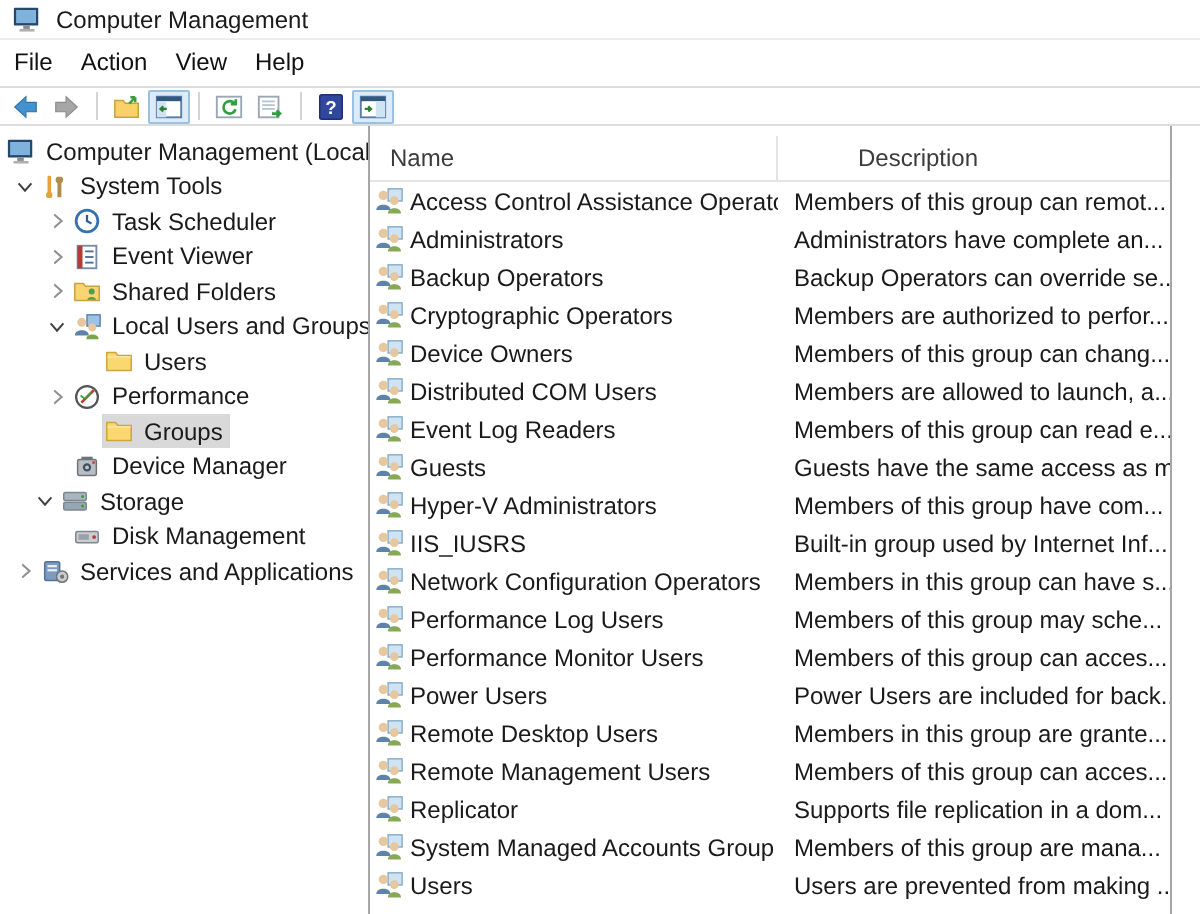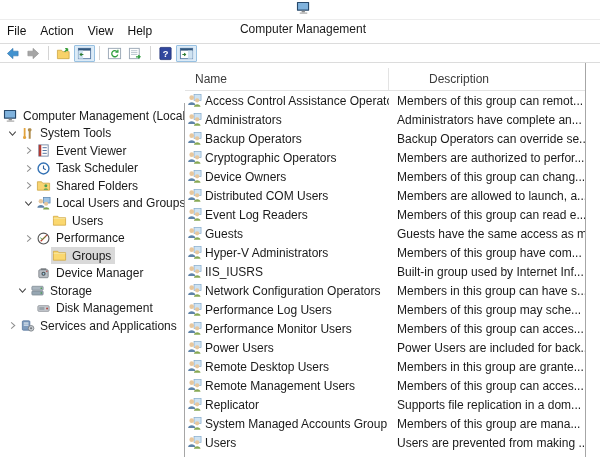--- a/index.html
+++ b/index.html
@@ -2,40 +2,40 @@
 <html><head>
 <meta charset="utf-8">
 <style>
   * { margin:0; padding:0; box-sizing:border-box; }
   html,body { width:600px; height:457px; overflow:hidden; }
   body {
     font-family:"Liberation Sans", sans-serif;
     font-size:12px; color:#1a1a1a; background:#fff;
   }
   .titlebar { height:20px; display:flex; align-items:center; gap:7px;
-    padding-left:6px; border-bottom:1px solid #ededed; background:#fff;flex-direction:column; }
+    padding-left:6px; border-bottom:1px solid #ededed; background:#fff; }
   .titlebar .ticon { width:15px; height:15px; display:flex; }
   .titlebar .ticon svg { width:15px; height:15px; }
 
   .menubar { height:24px; display:flex; align-items:center;
     border-bottom:1px solid #dcdcdc; }
   .menu-item { padding:0 7px; line-height:23px; cursor:default; color:#111; }
 
   .toolbar { height:19px; display:flex; align-items:center;
     padding-left:2px; border-bottom:1px solid #dcdcdc; }
   .tb { width:21px; height:17px; display:flex; align-items:center;
     justify-content:center; border:1px solid transparent; border-radius:1px; }
   .tb svg { width:15px; height:15px; }
   .tb.active { background:#dcebf7; border-color:#98c1e2; }
   .tb-sep { width:1px; height:14px; background:#d4d4d4; margin:0 4px; flex:none; }
 
   .content { display:flex; height:394px; }
 
   .tree { width:185px; flex:none; border-right:1px solid #a6a6a6;
-    padding-top:4px; overflow:hidden;margin-top:40px; }
+    padding-top:4px; overflow:hidden; }
   .tree-row { height:17.5px; display:flex; align-items:center; white-space:nowrap; }
   .chev { width:13px; height:13px; flex:none; display:flex;
     align-items:center; justify-content:center; }
   .chev svg { width:11px; height:11px; }
   .tree-inner { display:flex; align-items:center; padding:1px 4px 1px 1px; }
   .tree-inner.selected { background:#d9d9d9; }
   .tree-icon { width:16px; height:15px; flex:none; margin-right:4px; display:flex; }
   .tree-icon svg { width:15px; height:15px; }
 
   .listpane { width:401px; flex:none; border-right:1px solid #a6a6a6;
@@ -186,55 +186,55 @@
       </div>
       <div class="tree-row" style="padding-left: 22px;">
         <span class="chev">
           <svg viewBox="0 0 12 12">
             <path d="M4.5 2.5 L8.5 6 L4.5 9.5" fill="none" stroke="#8f8f8f" stroke-width="1.1"></path>
           </svg>
         </span>
         <span class="tree-inner">
           <span class="tree-icon">
             <svg viewBox="0 0 16 16">
+              <circle cx="8" cy="8" r="5.8" fill="#fff" stroke="#3573b5" stroke-width="1.5"></circle>
+              <path d="M8 4.8 V8 L10.4 9.4" stroke="#2a5f9e" stroke-width="1.2" fill="none"></path>
+            </svg>
+          </span>
+          <span>Task Scheduler</span>
+        </span>
+      </div>
+      <div class="tree-row" style="padding-left: 22px;">
+        <span class="chev">
+          <svg viewBox="0 0 12 12">
+            <path d="M4.5 2.5 L8.5 6 L4.5 9.5" fill="none" stroke="#8f8f8f" stroke-width="1.1"></path>
+          </svg>
+        </span>
+        <span class="tree-inner">
+          <span class="tree-icon">
+            <svg viewBox="0 0 16 16">
               <rect x="3" y="2" width="10" height="12" fill="#fff" stroke="#7a8ba6" stroke-width="1"></rect>
               <rect x="3" y="2" width="2.6" height="12" fill="#b23b34"></rect>
               <line x1="7" y1="5" x2="11.5" y2="5" stroke="#4d6f9d" stroke-width="1"></line>
               <line x1="7" y1="8" x2="11.5" y2="8" stroke="#4d6f9d" stroke-width="1"></line>
               <line x1="7" y1="11" x2="11.5" y2="11" stroke="#4d6f9d" stroke-width="1"></line>
             </svg>
           </span>
           <span>Event Viewer</span>
         </span>
       </div>
       <div class="tree-row" style="padding-left: 22px;">
         <span class="chev">
           <svg viewBox="0 0 12 12">
             <path d="M4.5 2.5 L8.5 6 L4.5 9.5" fill="none" stroke="#8f8f8f" stroke-width="1.1"></path>
           </svg>
         </span>
         <span class="tree-inner">
           <span class="tree-icon">
             <svg viewBox="0 0 16 16">
-              <circle cx="8" cy="8" r="5.8" fill="#fff" stroke="#3573b5" stroke-width="1.5"></circle>
-              <path d="M8 4.8 V8 L10.4 9.4" stroke="#2a5f9e" stroke-width="1.2" fill="none"></path>
-            </svg>
-          </span>
-          <span>Task Scheduler</span>
-        </span>
-      </div>
-      <div class="tree-row" style="padding-left: 22px;">
-        <span class="chev">
-          <svg viewBox="0 0 12 12">
-            <path d="M4.5 2.5 L8.5 6 L4.5 9.5" fill="none" stroke="#8f8f8f" stroke-width="1.1"></path>
-          </svg>
-        </span>
-        <span class="tree-inner">
-          <span class="tree-icon">
-            <svg viewBox="0 0 16 16">
               <path d="M1.5 4 L6 4 L7.2 5.5 L14.5 5.5 L14.5 13 L1.5 13 Z" fill="#f8d472" stroke="#c9a23e" stroke-width="0.8"></path>
               <circle cx="10.5" cy="8.3" r="1.6" fill="#4f9e4f"></circle>
               <path d="M8.2 12.6 C8.2 10.7 12.8 10.7 12.8 12.6 Z" fill="#4f9e4f"></path>
             </svg>
           </span>
           <span>Shared Folders</span>
         </span>
       </div>
       <div class="tree-row" style="padding-left: 22px;">
         <span class="chev">

